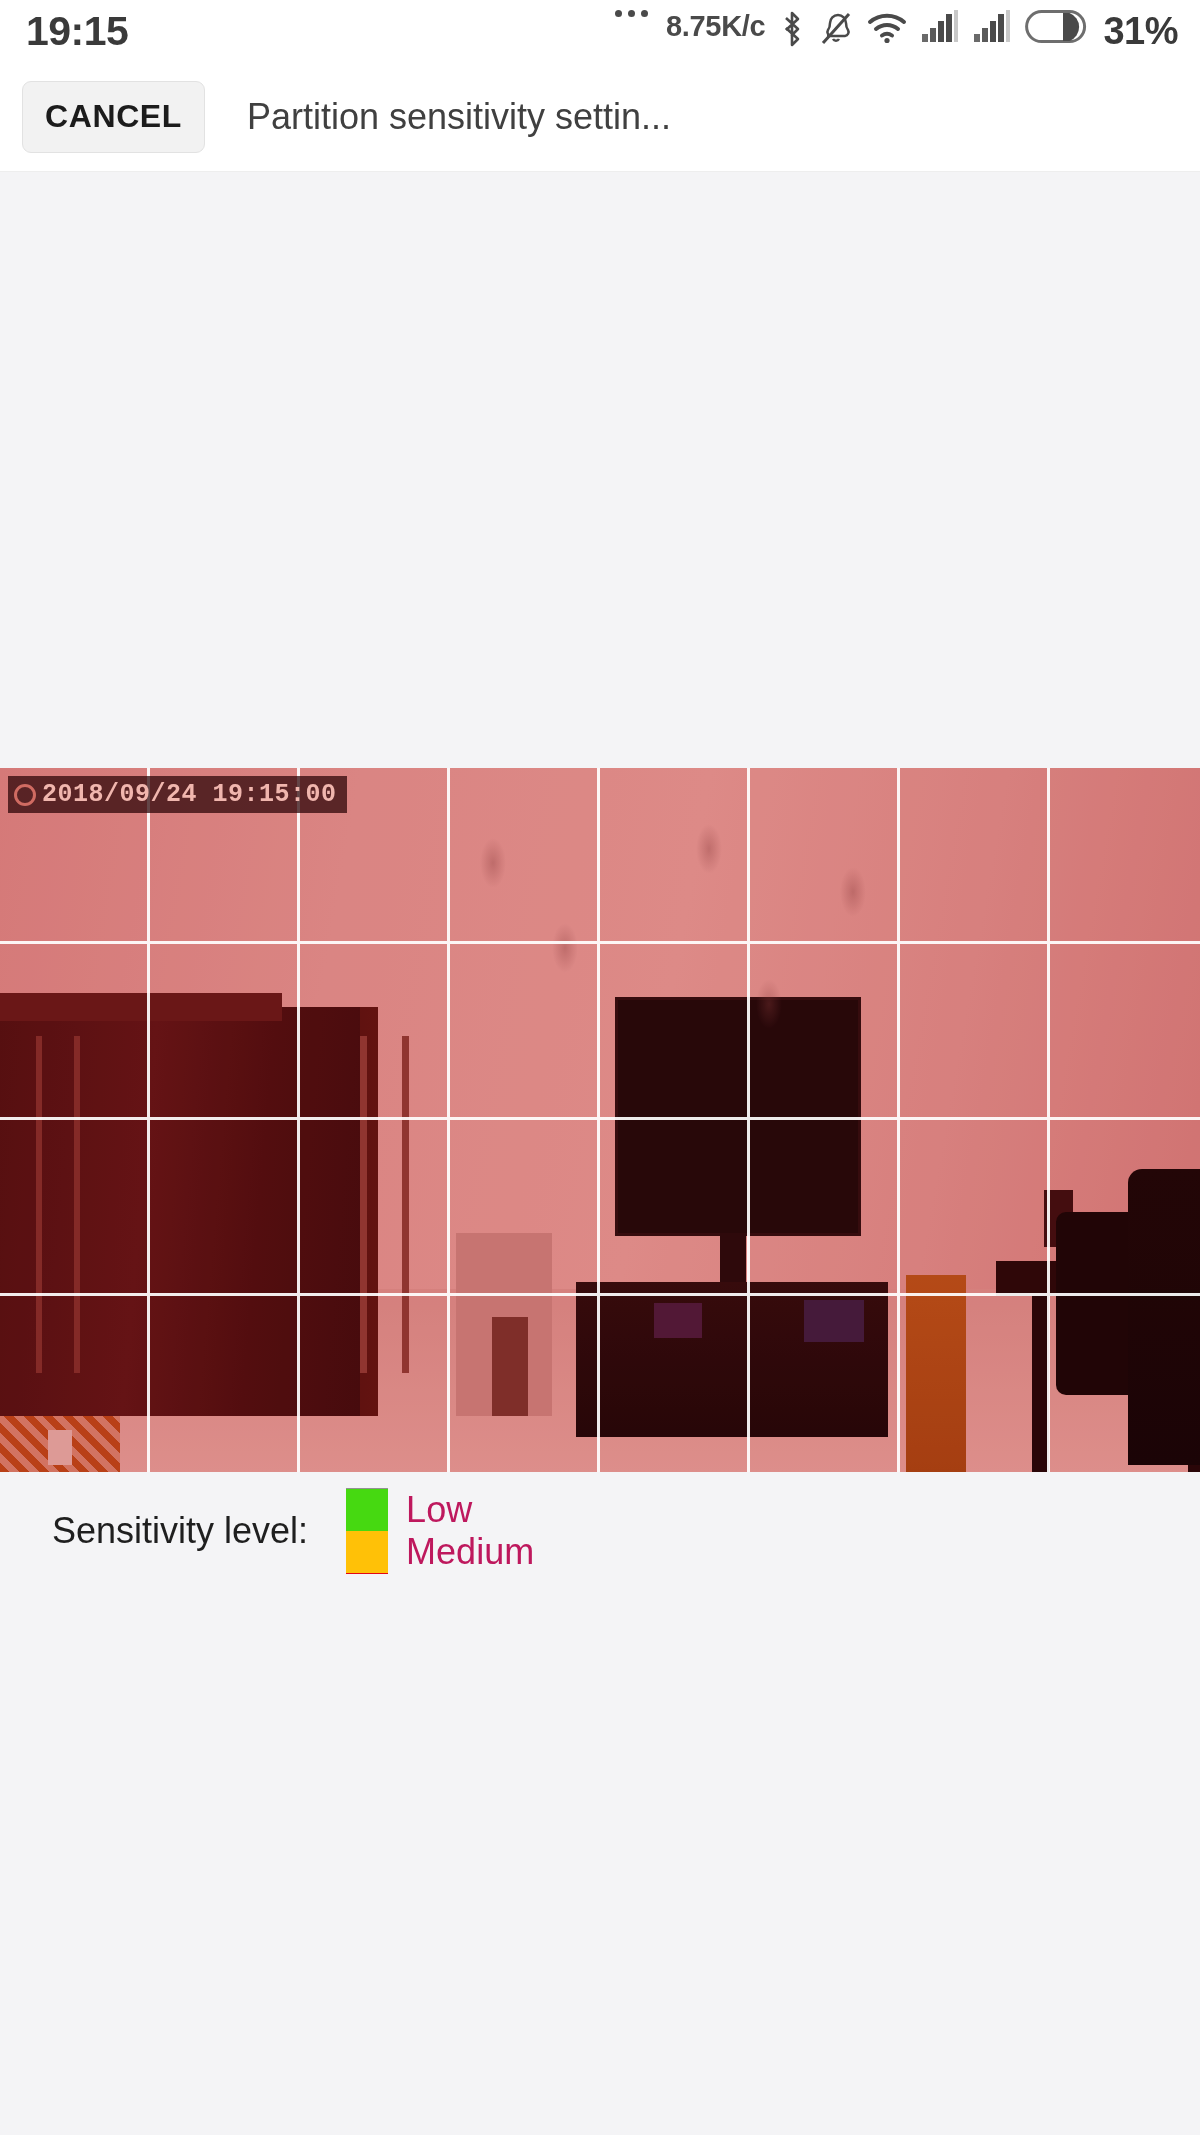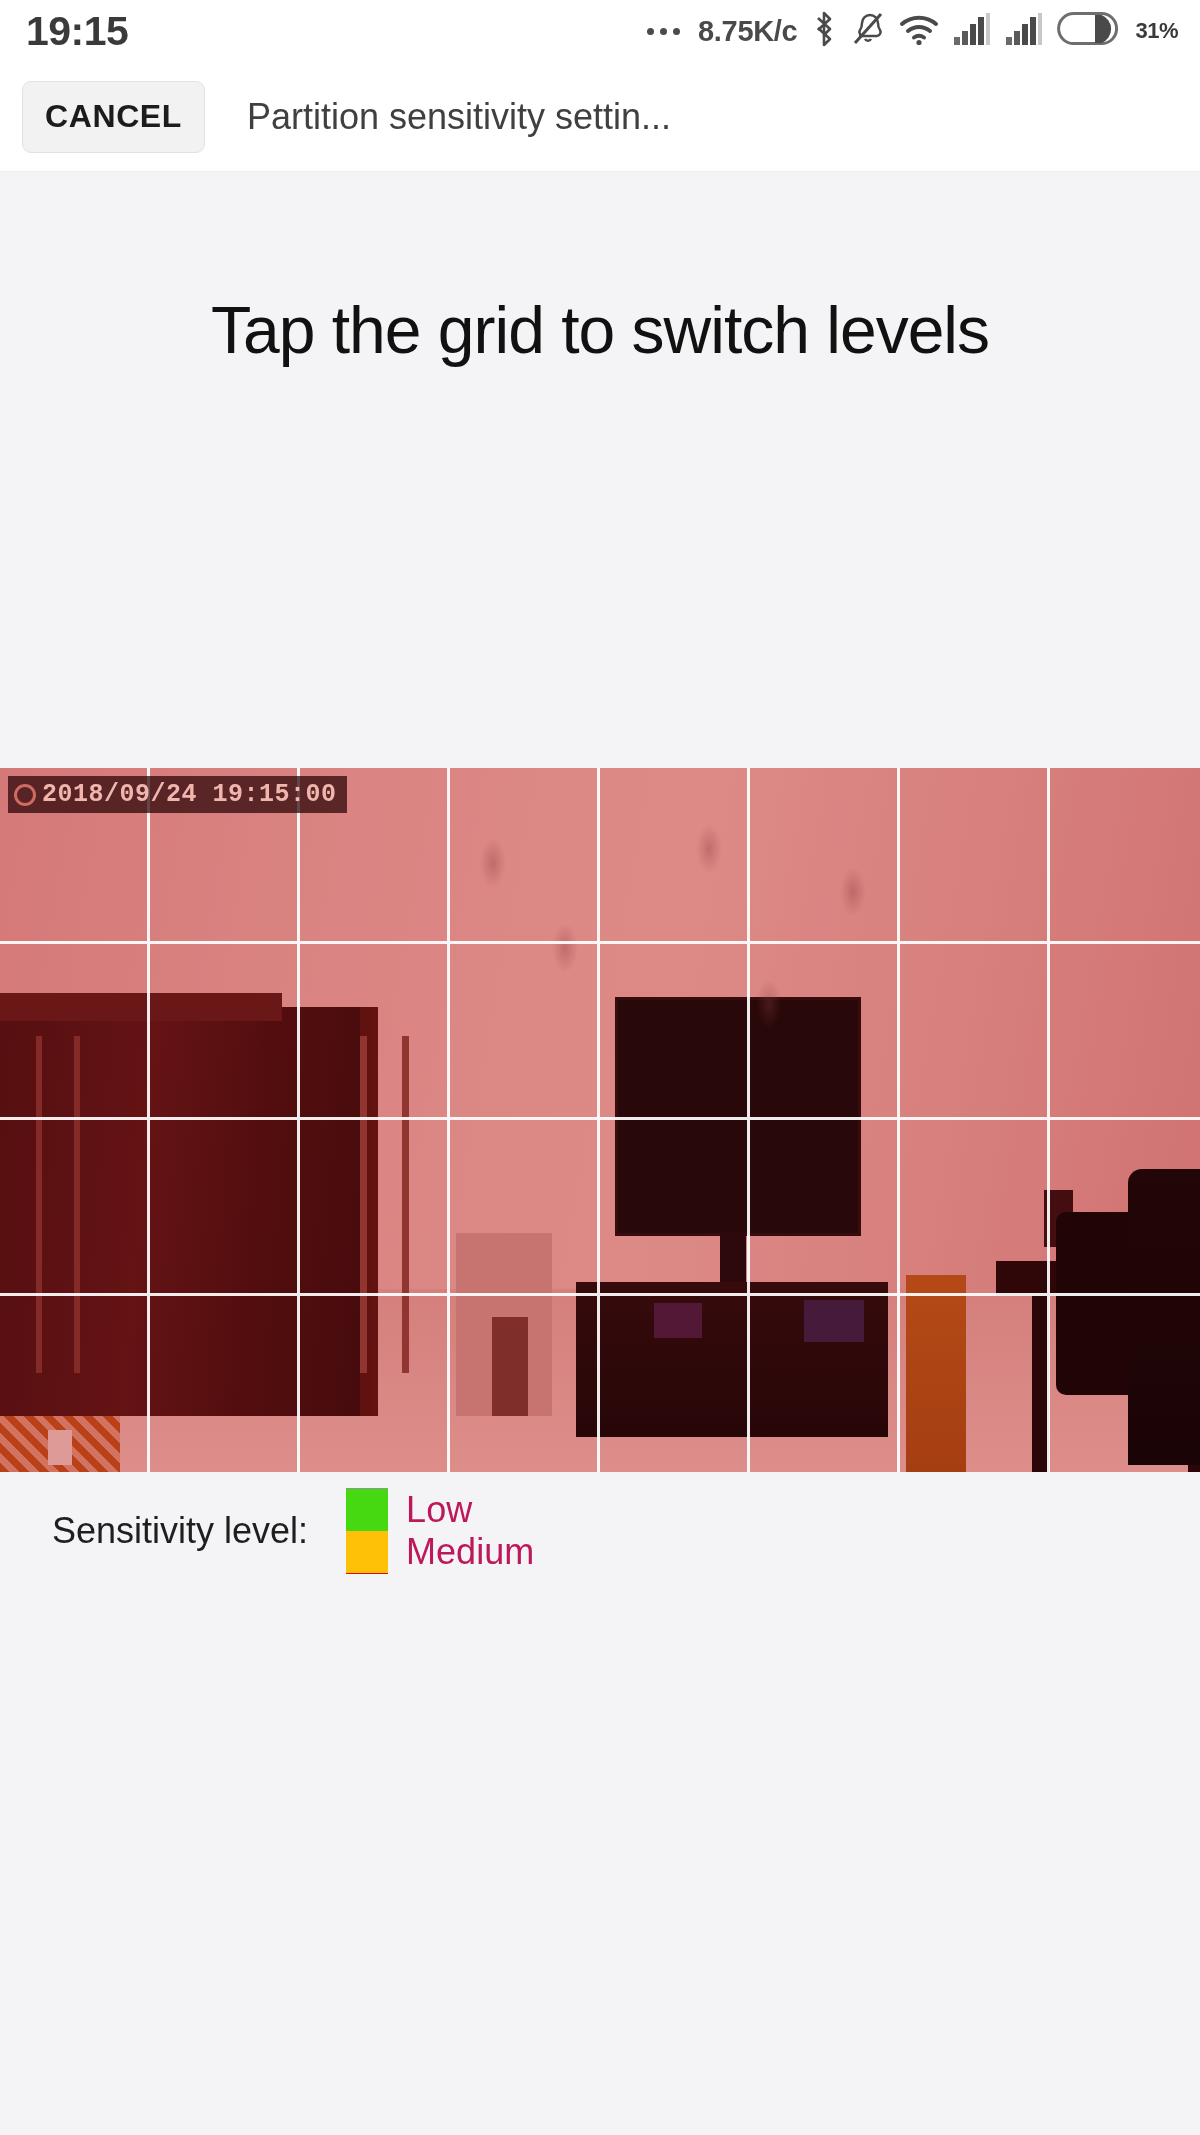--- a/index.html
+++ b/index.html
@@ -17,27 +17,27 @@
     background:#ffffff;
     display:flex; align-items:center;
     padding:0 22px 0 26px;
   }
   #status-clock{
     font-size:41px; font-weight:700; color:#3a3a3a;
     letter-spacing:-0.5px;
   }
   #status-right{
     margin-left:auto;
-    display:flex; align-items:center; gap:14px;
+    display:flex; align-items:flex-start; gap:14px;
   }
   .dots{ display:flex; gap:6px; align-items:center; margin-right:4px;}
   .dots i{ width:7px;height:7px;border-radius:50%;background:#4a4a4a;display:block;}
   #net-speed{ font-size:29px; font-weight:600; color:#4a4a4a; letter-spacing:-0.3px;}
   .sbicon{ display:block; }
-  #battery-pct{ font-size:22px;font-weight:700;color:#3a3a3a;margin-left:2px;letter-spacing:-0.5px;}
+  #battery-pct{ font-size:38px;font-weight:700;color:#3a3a3a;margin-left:2px;letter-spacing:-0.5px;}
 
   
   #app-bar{
     height:110px;
     background:#ffffff;
     display:flex; align-items:center;
     padding-left:22px;
     border-bottom:1px solid #eeeeee;
   }
   #cancel-button{
@@ -302,21 +302,20 @@
   </div>
 </div>
 
 <div id="app-bar">
   <button id="cancel-button">CANCEL</button>
   <div id="app-title">Partition sensitivity settin...</div>
 </div>
 
 <div id="content">
 
-  <div id="hint-heading">Tap the grid to switch levels</div>
 
   <div id="grid-panel">
 
     <div id="video-scene">
       <div class="scn" id="wall"></div>
       <div class="scn" id="floor"></div>
       <div class="scn" id="small-chair"></div>
       <div class="scn" id="small-chair-dark"></div>
       <div class="scn" id="closet-open"></div>
       <div class="scn" id="closet-glow"></div>

